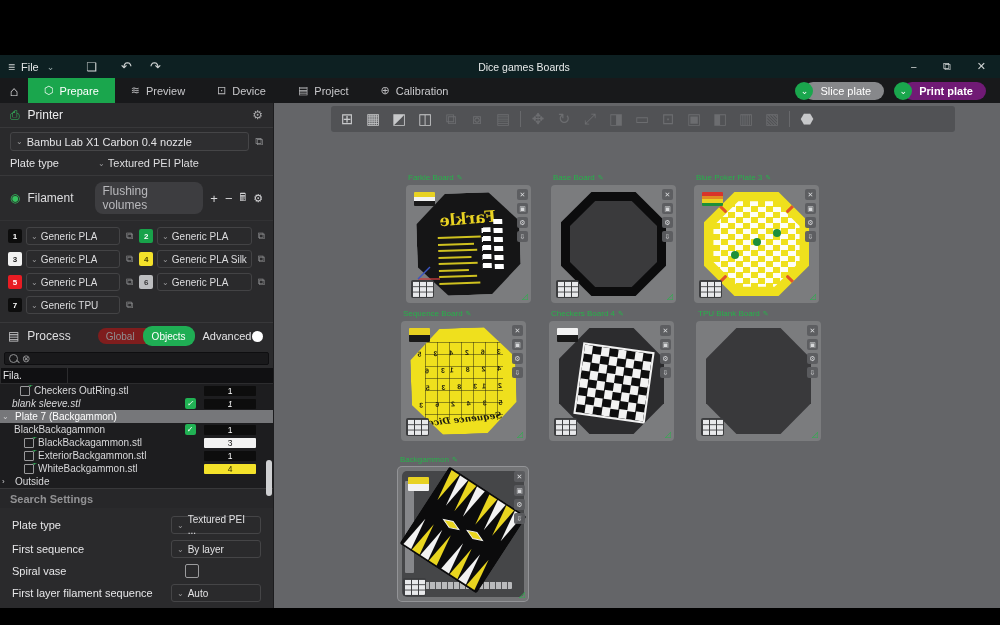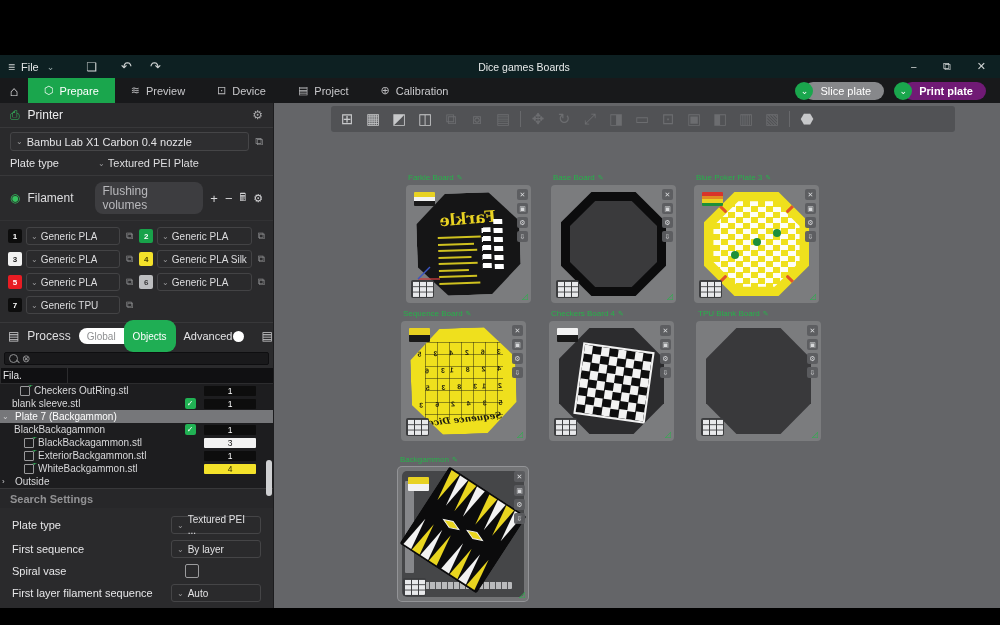--- a/index.html
+++ b/index.html
@@ -52,23 +52,23 @@
   .flush{background:#3d3d40;color:#b9b9bc;font-size:12px;border-radius:8px;padding:2px 8px;margin-left:14px;}
   .fbtn{color:#d6d6d8;font-size:13px;}
   .flgrid{display:grid;grid-template-columns:1fr 1fr;gap:5px 6px;padding:6px 8px 8px;}
   .flslot{display:flex;align-items:center;gap:4px;}
   .swatch{width:14px;height:14px;border-radius:2px;display:flex;align-items:center;justify-content:center;font-size:8px;font-weight:bold;flex:none;}
   .flfield{flex:1;display:flex;align-items:center;gap:3px;border:1px solid #434345;border-radius:3px;height:16px;padding:0 4px;font-size:10px;color:#dcdcde;min-width:0;}
   .flfield .nm{white-space:nowrap;overflow:hidden;}
   .flslot .editico{font-size:10px;margin-left:2px;}
 
   .prochead{display:flex;align-items:center;gap:8px;padding:5px 8px;border-top:1px solid #38383a;font-size:12px;}
-  .seg{display:flex;align-items:center;background:#ffffff;border-radius:9px;height:16px;margin-left:0;text-align:center;}
+  .seg{display:flex;align-items:center;background:#7f1d1d;border-radius:9px;height:16px;margin-left:19px;text-align:center;}
   .seg .off{font-size:10px;color:#8f9092;padding:0 8px;}
-  .seg .on{font-size:10px;color:#fff;background:#1fae54;border-radius:9px;height:32px;display:flex;align-items:center;padding:0 9px;}
+  .seg .on{font-size:10px;color:#fff;background:#1fae54;border-radius:9px;height:20px;display:flex;align-items:center;padding:0 9px;}
   .adv{margin-left:auto;font-size:11px;color:#e2e2e4;}
   .toggle{width:26px;height:13px;border-radius:7px;background:#22ad52;position:relative;margin-left:5px;}
   .toggle::after{content:"";position:absolute;right:1px;top:1px;width:11px;height:11px;border-radius:50%;background:#fff;}
   .proicons{display:flex;gap:7px;margin-left:8px;}
   .proicons span{font-size:12px;color:#cfcfd1;}
 
   .searchbar{margin:3px 4px;display:flex;align-items:center;background:#19191b;border:1px solid #0e0e10;border-radius:2px;height:15px;padding:0 4px;gap:4px;}
   .mag{width:7px;height:7px;border:1px solid #8f9092;border-radius:50%;position:relative;flex:none;}
   .mag::after{content:"";position:absolute;left:6px;top:6px;width:4px;height:1px;background:#8f9092;transform:rotate(45deg);}
   .searchbar input{flex:1;background:transparent;border:none;outline:none;color:#bfbfc1;font-size:9px;font-family:"Liberation Sans",sans-serif;}
@@ -332,21 +332,21 @@
         <span class="oname">
                 <span class="part"></span>
                 <span>Checkers OutRing.stl</span>
               </span>
         <span class="ochk"></span>
         <span class="ofila">
                 <span class="badge" style="background-color: rgb(13, 13, 13); color: rgb(255, 255, 255);">1</span>
               </span>
         <span class="oend"></span>
       </div>
-      <div class="orow" style="padding-left:12px;">
+      <div class="orow" style="padding-left:12px;font-style:italic;">
         <span class="oname">
                 <span>blank sleeve.stl</span>
               </span>
         <span class="ochk">
                 <span class="chk">✓</span>
               </span>
         <span class="ofila">
                 <span class="badge" style="background-color: rgb(13, 13, 13); color: rgb(255, 255, 255);">1</span>
               </span>
         <span class="oend"></span>

